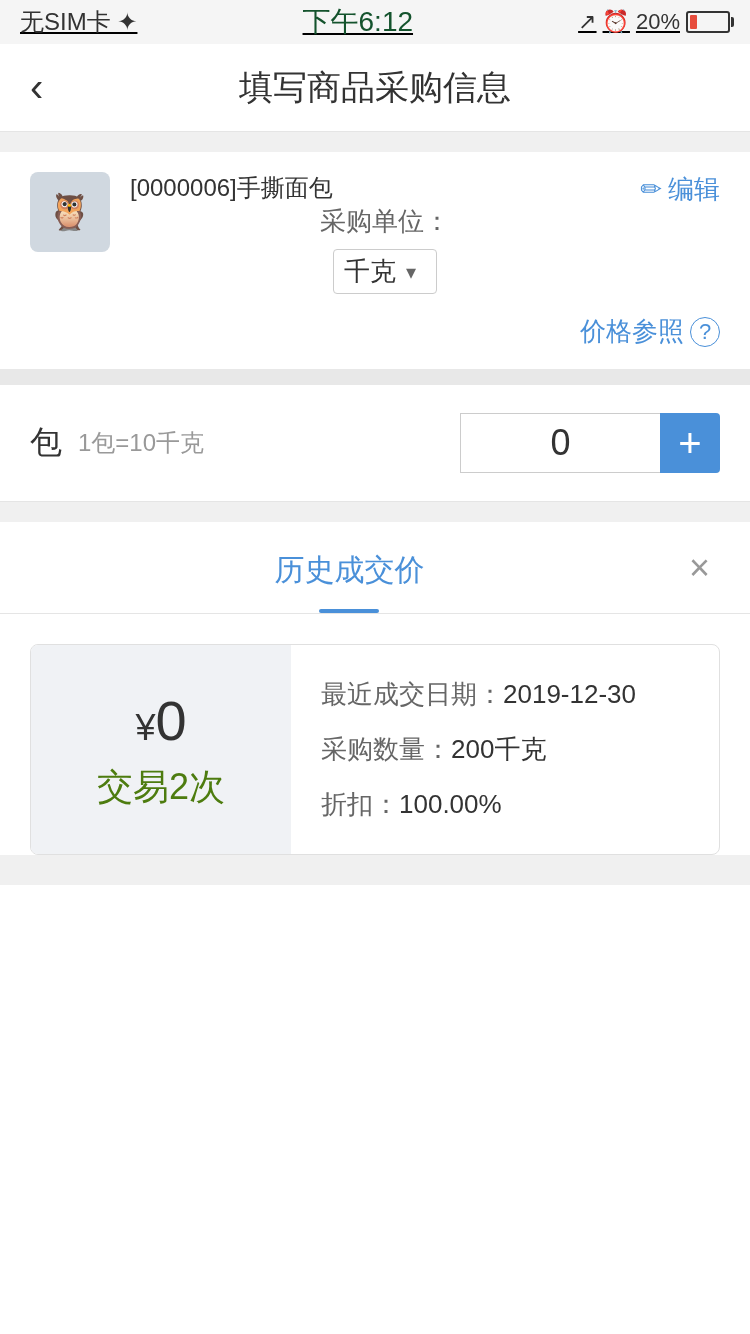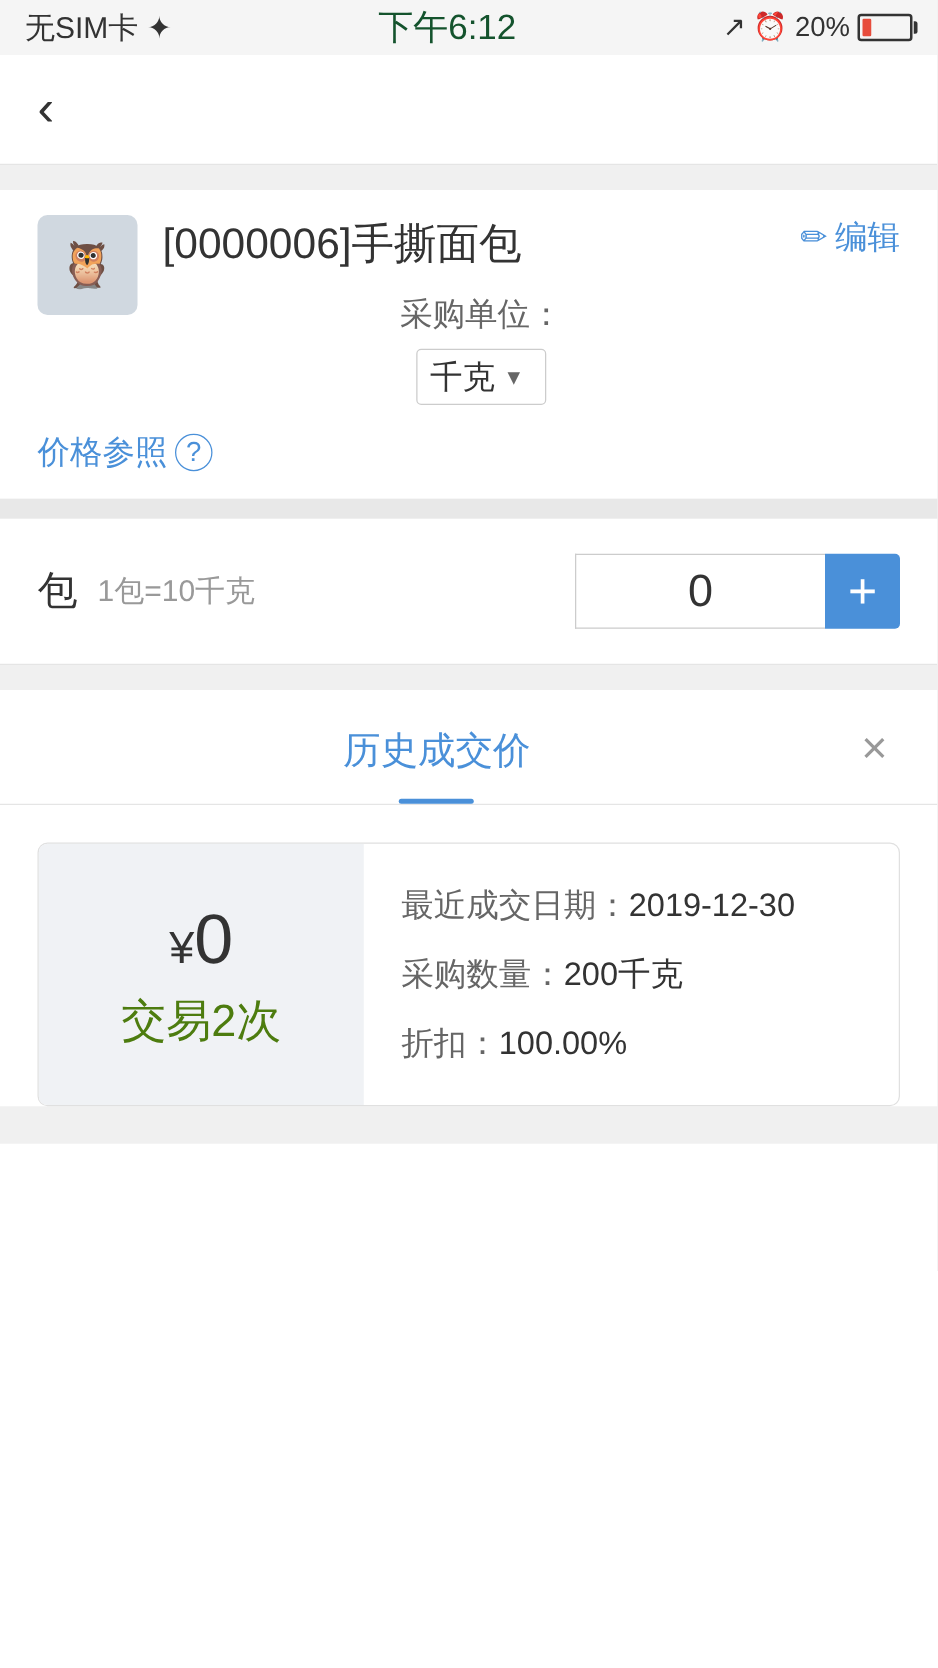--- a/index.html
+++ b/index.html
@@ -16,20 +16,21 @@
     
     .status-bar {
       width: 750px;
       height: 44px;
       background: #f5f5f5;
       display: flex;
       align-items: center;
       justify-content: space-between;
       padding: 0 20px;
       font-size: 26px;
+      text-decoration: underline;
     }
     .status-left {
       display: flex;
       align-items: center;
       gap: 8px;
       font-size: 24px;
       color: #333;
     }
     .status-center {
       font-size: 28px;
@@ -126,24 +127,23 @@
       flex-shrink: 0;
     }
     .product-thumb-icon {
       font-size: 36px;
       color: #7a8a9a;
     }
     .product-info {
       flex: 1;
     }
     .product-name {
-      font-size: 34px;
+      font-size: 24px;
       color: #333;
       font-weight: 500;
-      margin-bottom: 16px;
     }
     .product-unit-row {
       display: flex;
       align-items: center;
       gap: 10px;
       flex-direction: column;
     }
     .unit-label {
       font-size: 26px;
       color: #666;
@@ -170,20 +170,21 @@
       gap: 6px;
       color: #4a90d9;
       font-size: 26px;
       cursor: pointer;
       flex-shrink: 0;
     }
 
     
     .price-ref-row {
       display: flex;
+      justify-content: flex-end;
       align-items: center;
       gap: 6px;
       margin-top: 10px;
     }
     .price-ref-link {
       color: #4a90d9;
       font-size: 26px;
       cursor: pointer;
     }
     .price-ref-help {
@@ -370,20 +371,21 @@
     <span>⏰</span>
     <span>20%</span>
     <div class="battery-icon">
       <div class="battery-fill"></div>
     </div>
   </div>
 </div>
 
 <div class="nav-bar">
   <div class="nav-back">‹</div>
+  <div class="nav-title">填写商品采购信息</div>
 </div>
 
 <div class="product-card">
   <div class="product-header">
     <div class="product-left">
       <div class="product-thumb">
         <span class="product-thumb-icon">🦉</span>
       </div>
       <div class="product-info">
         <div class="product-name">[0000006]手撕面包</div>

